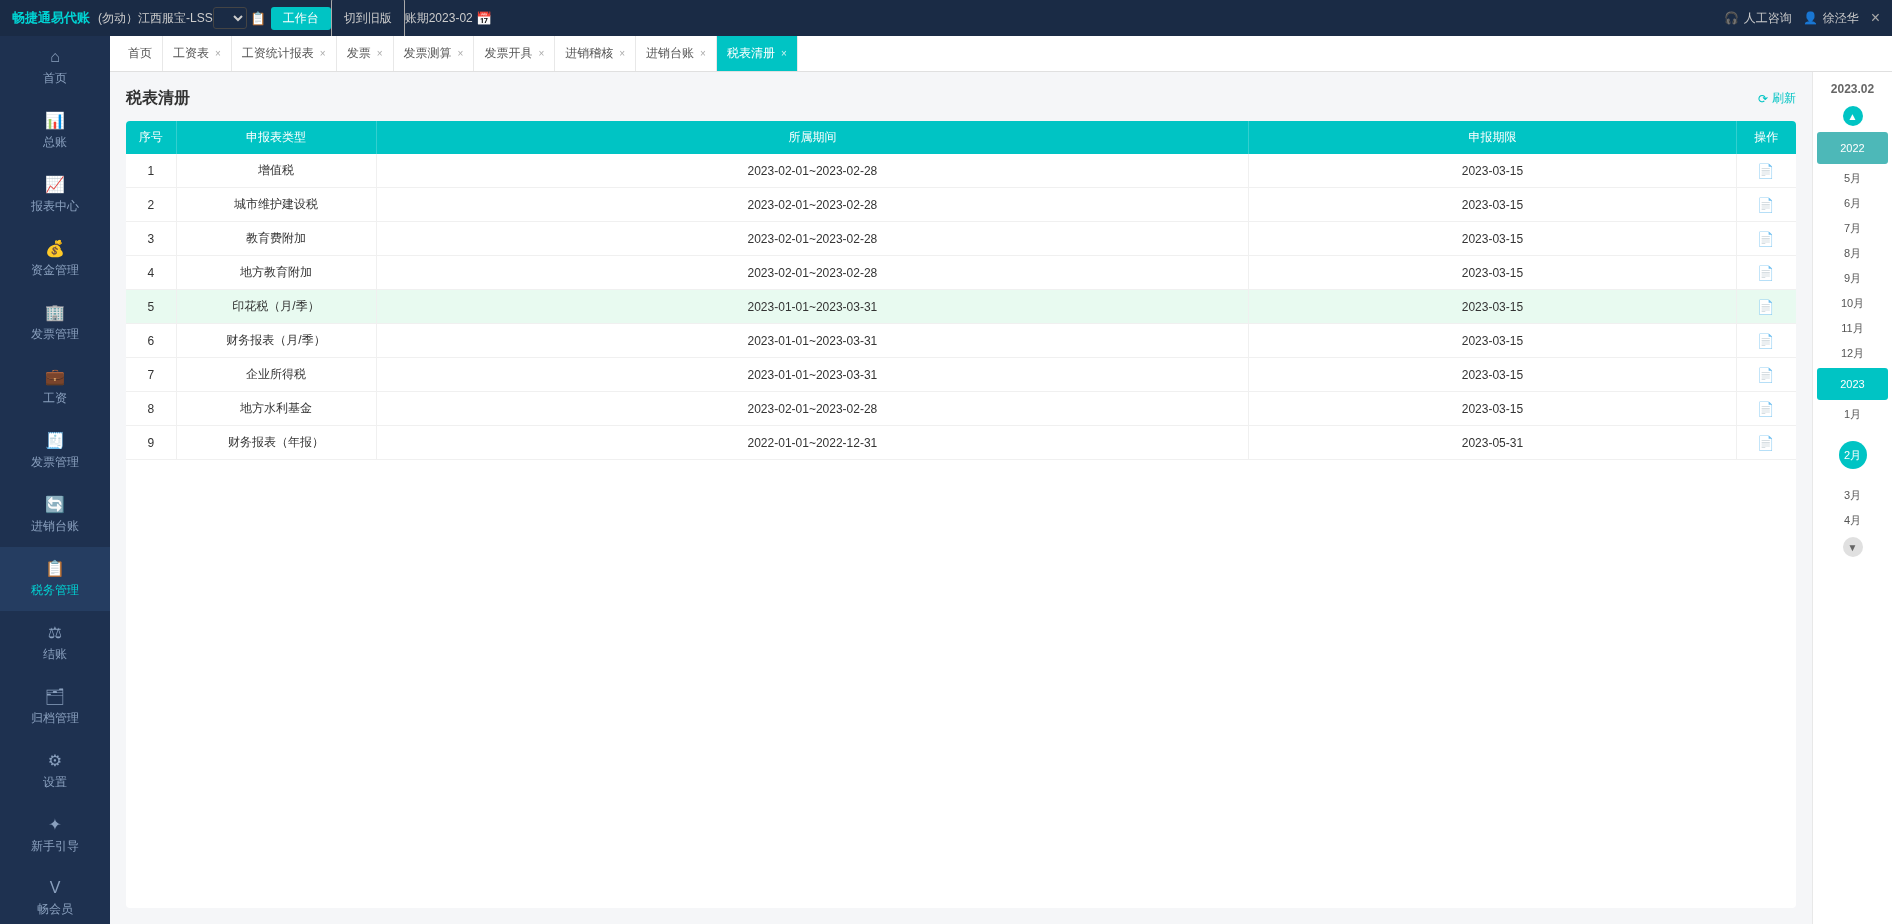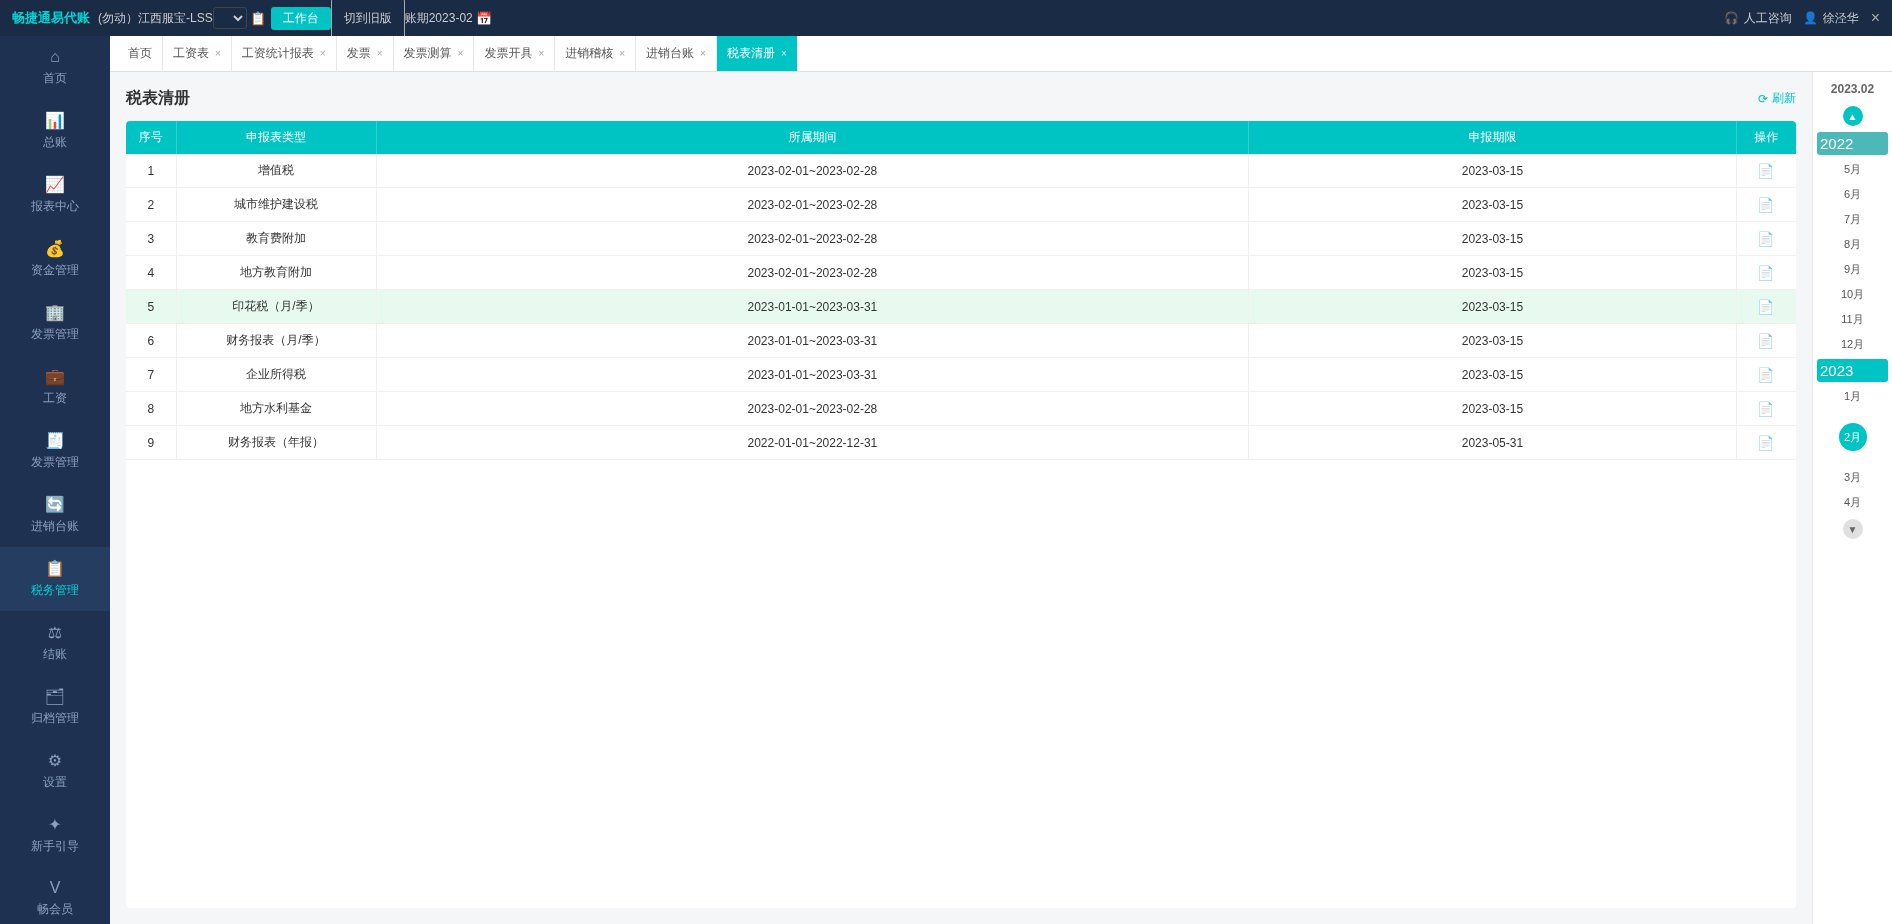--- a/index.html
+++ b/index.html
@@ -58,21 +58,21 @@
     tbody tr.highlight { background: #e8faf0; }
     tbody td { font-size: 12px; padding: 8px 12px; text-align: center; color: #333; border-right: 1px solid #f0f0f0; }
     tbody td:first-child { width: 50px; }
     tbody td:nth-child(2) { text-align: center; width: 200px; }
     tbody td:last-child { width: 60px; border-right: none; }
     .action-icon { color: #aaa; cursor: pointer; font-size: 14px; }
 
     
     .date-panel { width: 80px; background: #fff; border-left: 1px solid #e8e8e8; display: flex; flex-direction: column; overflow-y: auto; flex-shrink: 0; padding: 4px 0; }
     .date-panel-header { color: #666; font-size: 12px; text-align: center; padding: 6px 4px; font-weight: bold; }
-    .date-year { background: #00c4c4; color: #fff; font-size: 15px; padding: 3px; margin: 2px 4px; border-radius: 3px; cursor: pointer; }
+    .date-year { background: #00c4c4; color: #fff; font-size: 11px; text-align: center; padding: 10px; margin: 2px 4px; border-radius: 3px; cursor: pointer; }
     .date-month { color: #555; font-size: 11px; text-align: center; padding: 5px 4px; cursor: pointer; }
     .date-month.active { background: #00c4c4; color: #fff; border-radius: 50%; width: 28px; height: 28px; display: flex; align-items: center; justify-content: center; margin: 14px auto; }
     .date-nav { display: flex; justify-content: center; padding: 4px; }
     .date-nav-btn { width: 20px; height: 20px; border-radius: 50%; background: #f0f0f0; display: flex; align-items: center; justify-content: center; cursor: pointer; color: #666; font-size: 10px; }
     .date-nav-btn.active { background: #00c4c4; color: #fff; }
     .date-collapse { display: flex; justify-content: center; padding: 4px; }
     .date-collapse-btn { width: 20px; height: 20px; border-radius: 50%; background: #e0e0e0; display: flex; align-items: center; justify-content: center; cursor: pointer; color: #666; font-size: 10px; }
   </style>
 </head>
 <body>

